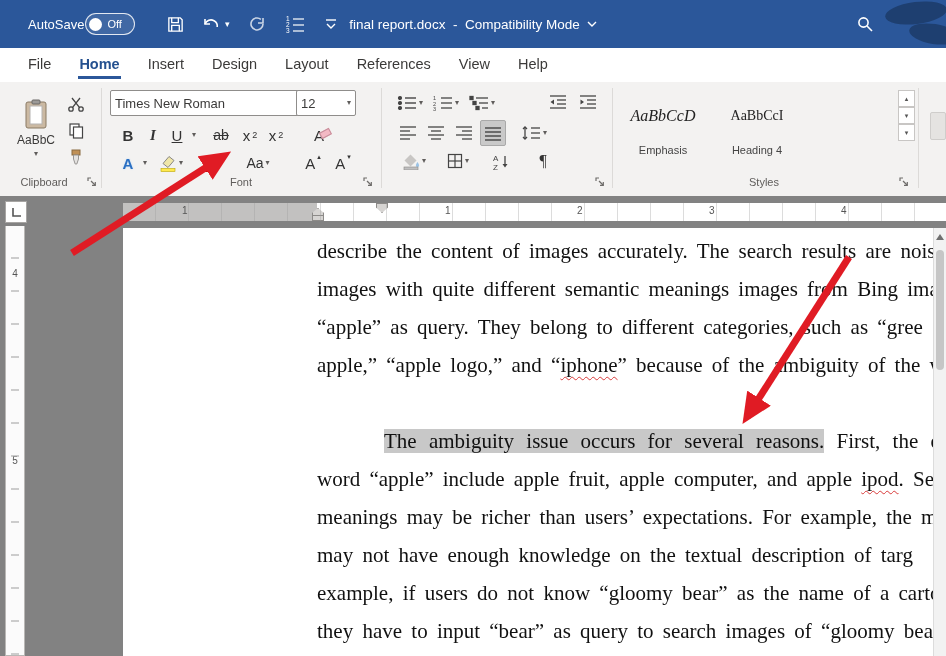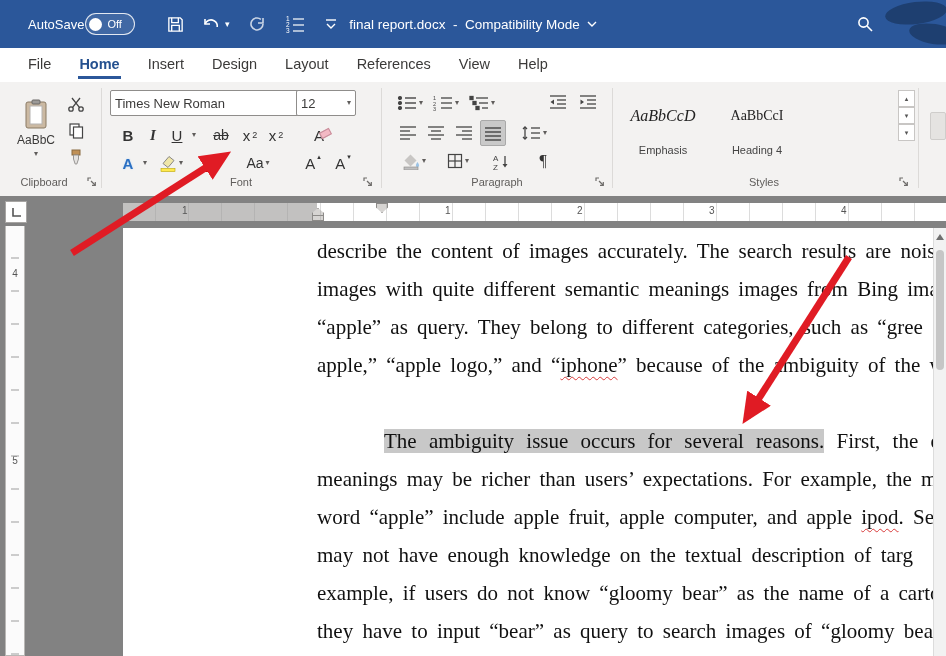--- a/index.html
+++ b/index.html
@@ -428,21 +428,20 @@
   </div>
   <div class="fbtn" style="left:486px;top:66px;width:30px">
     <svg width="18" height="17" viewBox="0 0 18 17">
       <text x="1" y="8" font-size="8" fill="#444">A</text>
       <text x="1" y="16.5" font-size="8" fill="#444">Z</text>
       <line x1="13" y1="3" x2="13" y2="13" stroke="#444" stroke-width="1.3"></line>
       <path d="M10.5 11l2.5 3.5L15.5 11z" fill="#444"></path>
     </svg>
   </div>
   <div class="fbtn pilcrow" style="left:530px;top:66px;width:26px">¶</div>
-  <div class="glabel" style="left:384px;width:226px">Paragraph</div>
   <div class="launch" style="left:594px">
     <svg width="10" height="10" viewBox="0 0 10 10" fill="none" stroke="#6e6c6a" stroke-width="1.2">
         <path d="M1 4V1h3"></path>
         <path d="M4 4l4 4"></path>
         <path d="M8.3 5v3.3H5"></path>
       </svg>
   </div>
   <div class="vsep" style="left:612px"></div>
 
   <div class="styles-gallery">
@@ -494,22 +493,22 @@
       <span class="vnum" style="top: 229px;">5</span>
     </div>
 
   <div class="page">
       <div class="doc-line"><span>describe the content of images accurately. The search results are noisy</span></div>
       <div class="doc-line"><span>images with quite different semantic meanings images from Bing imag</span></div>
       <div class="doc-line"><span>“apple” as query. They belong to different categories, such as “gree</span></div>
       <div class="doc-line"><span>apple,” “apple logo,” and “</span><span class="sq">iphone</span><span>” because of the ambiguity of the wo</span></div>
       <div class="doc-line spacer"></div>
       <div class="doc-line" style="text-indent: 67px;"><span class="hl">The ambiguity issue occurs for several reasons.</span><span> First, the qu</span></div>
+      <div class="doc-line"><span>word “apple” include apple fruit, apple computer, and apple </span><span class="sq">ipod</span><span>. Se</span></div>
       <div class="doc-line"><span>meanings may be richer than users’ expectations. For example, the m</span></div>
-      <div class="doc-line"><span>word “apple” include apple fruit, apple computer, and apple </span><span class="sq">ipod</span><span>. Se</span></div>
       <div class="doc-line"><span>may not have enough knowledge on the textual description of targ</span></div>
       <div class="doc-line"><span>example, if users do not know “gloomy bear” as the name of a cartoon</span></div>
       <div class="doc-line"><span>they have to input “bear” as query to search images of “gloomy bea</span></div>
     </div>
 
   <div class="scrollbar">
     <div class="sb-up"></div>
     <div class="sb-thumb"></div>
   </div>
 </div>

